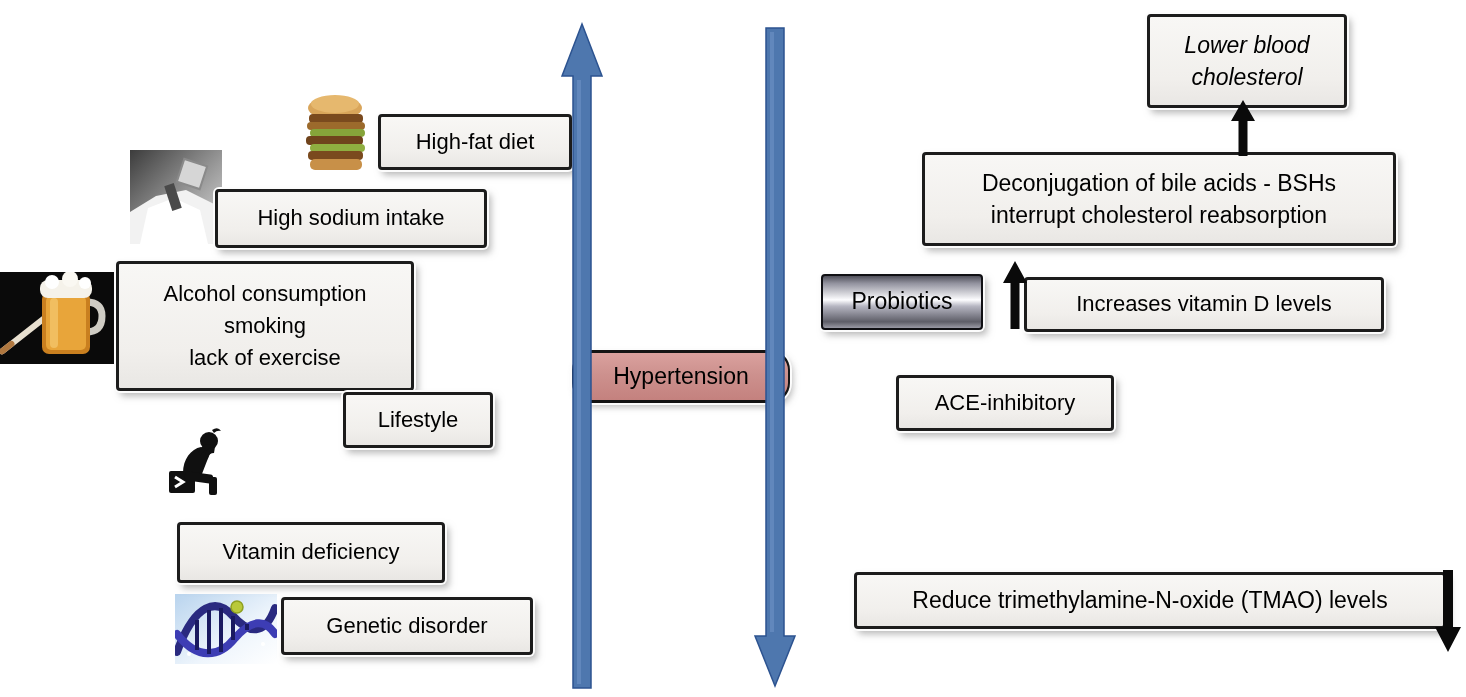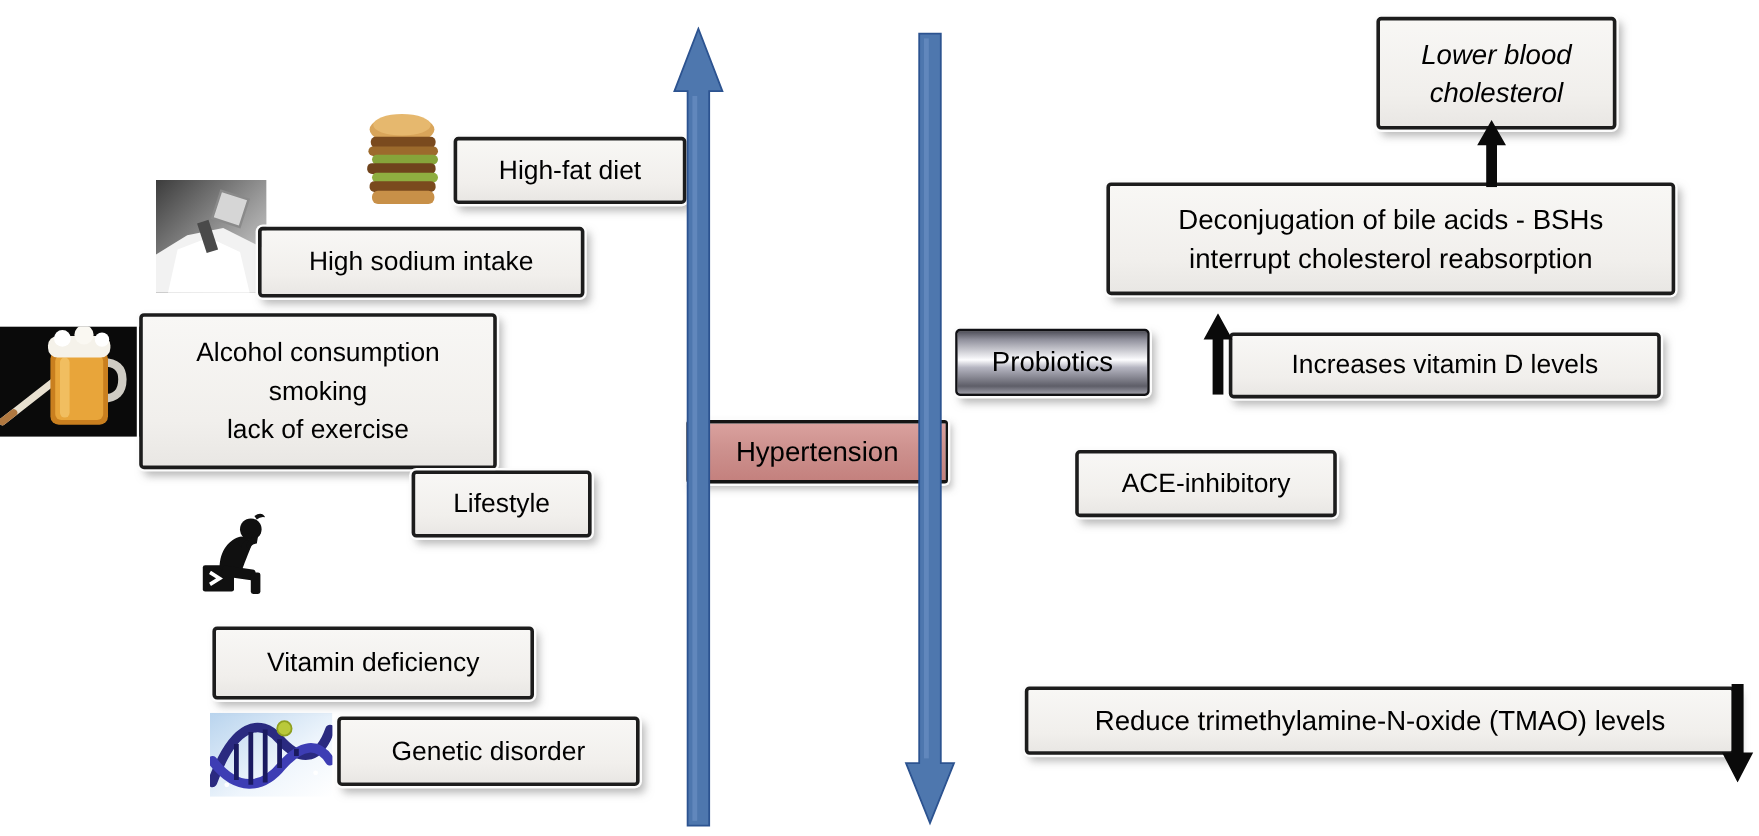--- a/index.html
+++ b/index.html
@@ -19,40 +19,40 @@
   .arrow-blue{position:absolute;z-index:5;}
   .arrow-black{position:absolute;z-index:6;}
   #hypertension-box{
     background:linear-gradient(180deg,#daa19e 0%,#cd918e 45%,#c4817e 100%);
     border:2px solid #141414;border-top-width:3px;border-bottom-width:3px;
     border-radius:3px;z-index:3;font-size:23px;
     box-shadow:0 0 0 2px #fcfcfc, 3px 4px 6px rgba(125,125,125,.5);
   }
   #probiotics-box{
     background:linear-gradient(180deg,#50505a 0%,#92929e 14%,#fdfdff 46%,#b6b6c2 58%,#5e5e68 88%,#9a9aa5 100%);
-    border:2.5px solid #101014;font-size:23px;
+    border:2.5px solid #101014;font-size:23px;margin-left:25px;
   }
   #deconjugation-box,#tmao-box,#lower-cholesterol-box{font-size:23px;}
 </style>
 </head>
 <body>
 
 <div id="stage">
 
   <svg class="arrow-blue" style="left:560px;top:22px;" width="44" height="668" viewBox="0 0 44 668">
     <polygon points="22,2 42,54 31,54 31,666 13,666 13,54 2,54" fill="#4e77ae" stroke="#2c5390" stroke-width="1.5"></polygon>
     <rect x="17" y="58" width="4" height="604" fill="#6a8fc2" opacity="0.7"></rect>
   </svg>
 
   <svg class="arrow-blue" style="left:753px;top:26px;" width="44" height="664" viewBox="0 0 44 664">
     <polygon points="13,2 31,2 31,610 42,610 22,660 2,610 13,610" fill="#4e77ae" stroke="#2c5390" stroke-width="1.5"></polygon>
     <rect x="17" y="6" width="4" height="600" fill="#6a8fc2" opacity="0.7"></rect>
   </svg>
 
-  <div class="box" id="hypertension-box" style="left:572px;top:350px;width:214px;height:47px;">Hypertension</div>
+  <div class="box" id="hypertension-box" style="left:572px;top:350px;width:214px;height:47px;border-radius:20px;">Hypertension</div>
 
   <svg class="icon" style="left:292px;top:92px;" width="86" height="86" viewBox="0 0 86 86">
     <ellipse cx="43" cy="16" rx="27" ry="12" fill="#d9a55a"></ellipse>
     <ellipse cx="43" cy="12" rx="24" ry="9" fill="#e6b86e"></ellipse>
     <rect x="17" y="22" width="54" height="9" rx="4" fill="#7a4a1e"></rect>
     <rect x="15" y="30" width="58" height="8" rx="4" fill="#9c6a2c"></rect>
     <rect x="18" y="37" width="55" height="8" rx="4" fill="#86a43a"></rect>
     <rect x="14" y="44" width="57" height="9" rx="4" fill="#6f431c"></rect>
     <rect x="18" y="52" width="55" height="8" rx="4" fill="#8fae40"></rect>
     <rect x="16" y="59" width="55" height="9" rx="4" fill="#7a4a1e"></rect>

